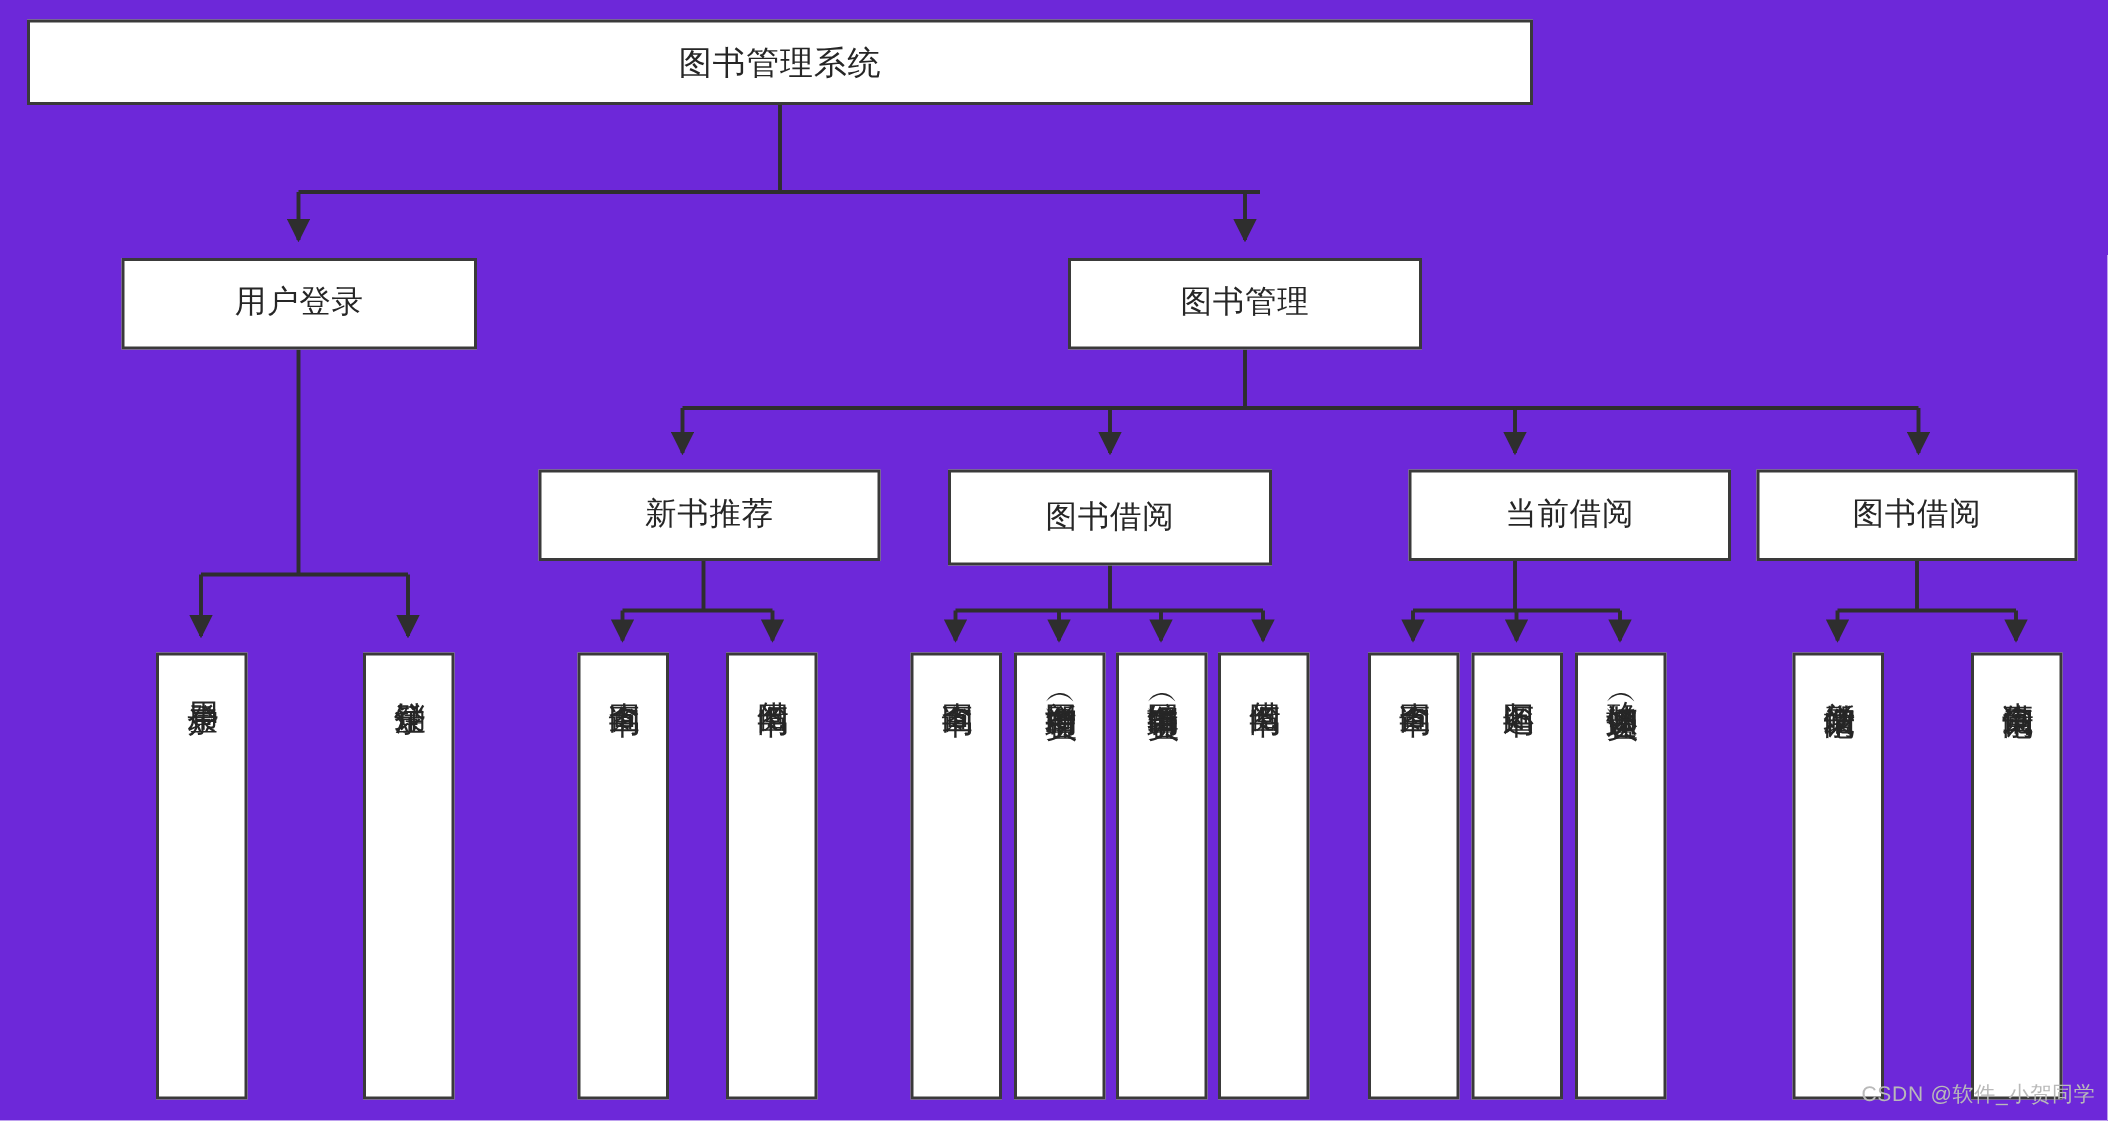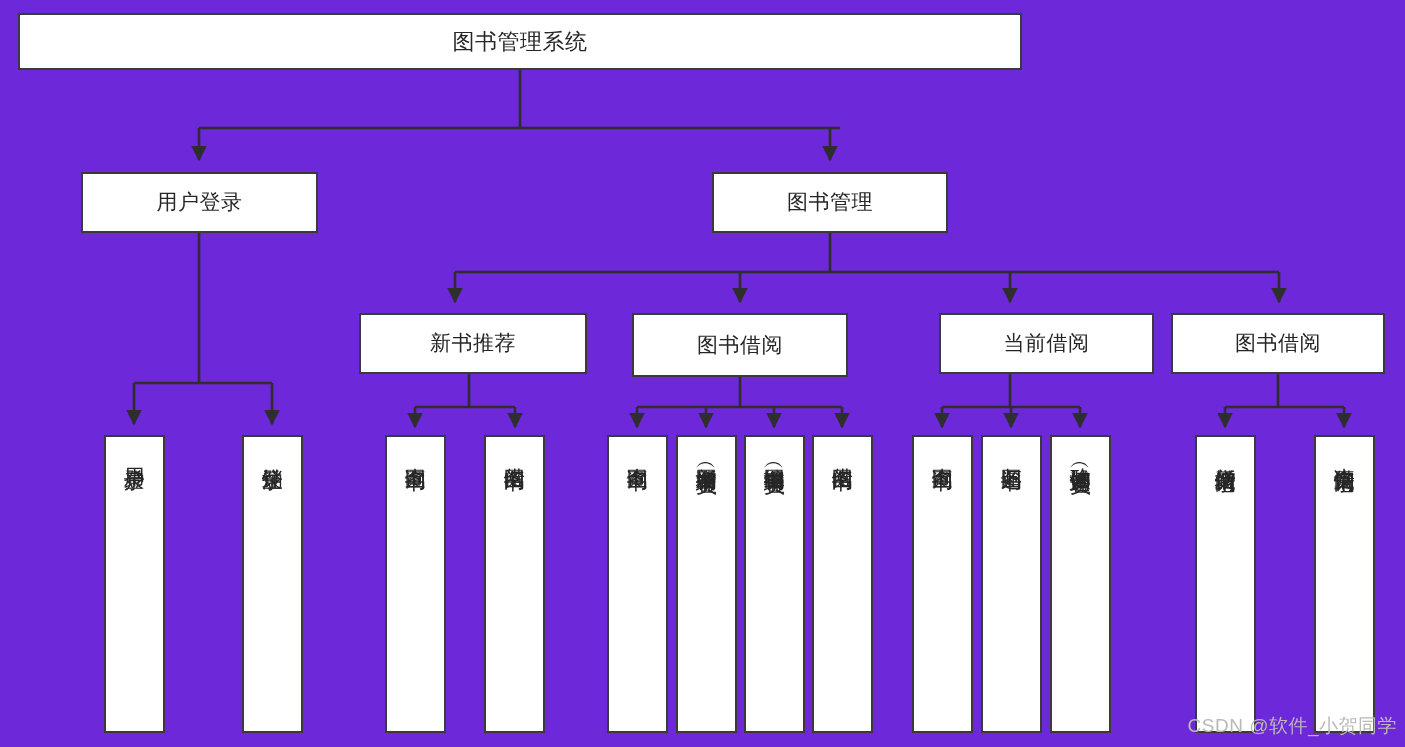--- a/index.html
+++ b/index.html
@@ -59,21 +59,21 @@
     text-orientation: upright;
     font-size: 21px;
     line-height: 1.12;
     letter-spacing: 1px;
     white-space: nowrap;
   }
   .watermark {
     position: absolute;
     right: 8px;
     bottom: 8px;
-    font-size: 19px;
+    font-size: 14px;
     color: #b9b9b9;
     letter-spacing: 0.5px;
     white-space: nowrap;
   }
 </style>
 </head>
 <body>
 
 <div id="canvas">
 

